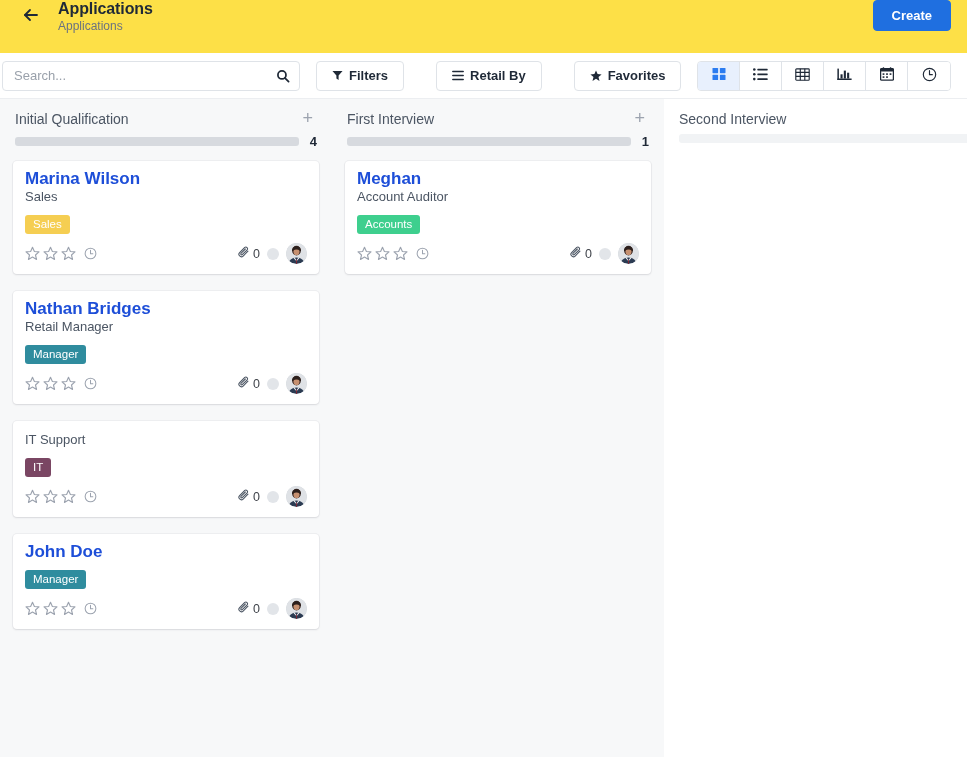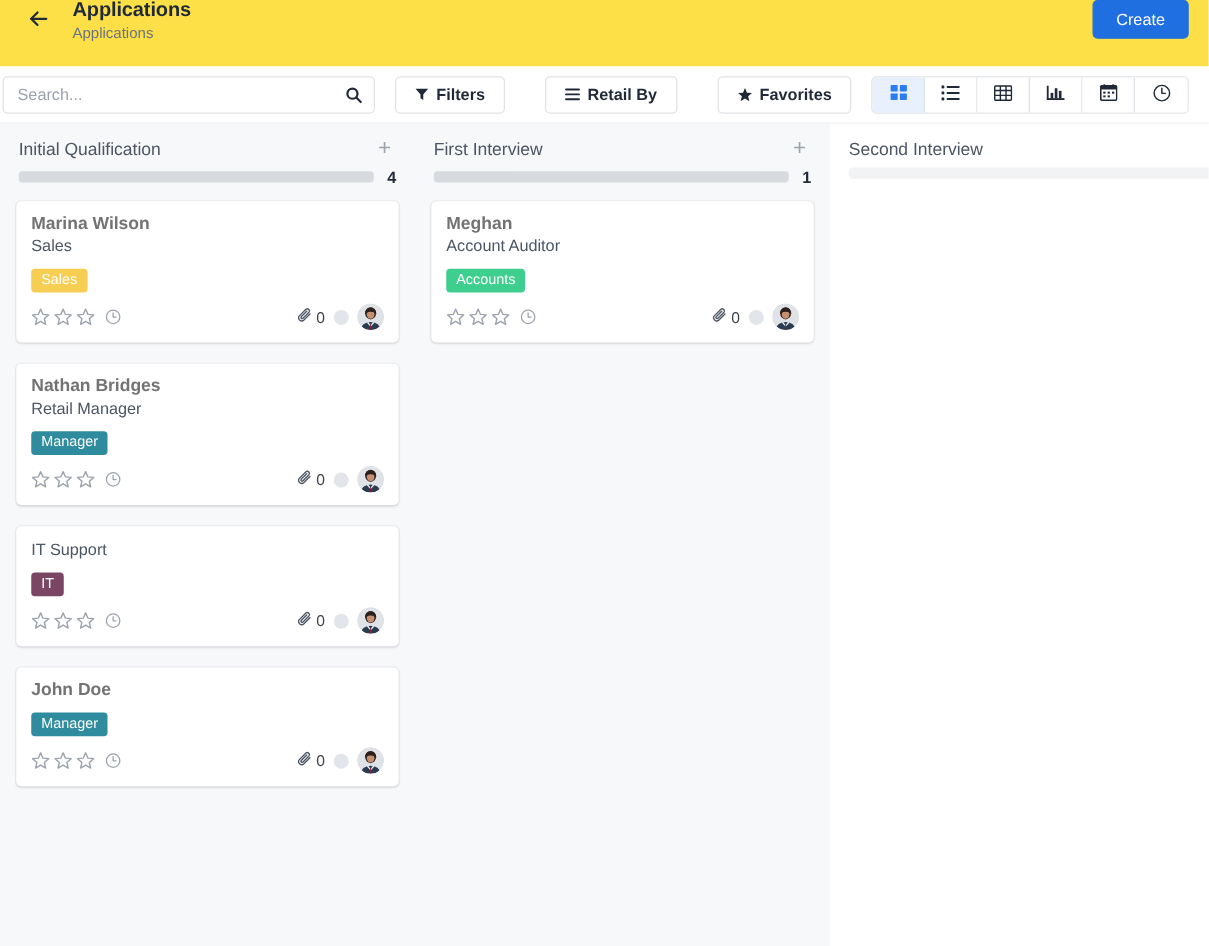--- a/index.html
+++ b/index.html
@@ -36,21 +36,21 @@
     font-size: 16px; font-weight: bold; color: #1f2937; letter-spacing: -0.1px;
   }
   .title-sub { font-size: 12px; color: #6b7280; margin-top: 2px; }
   .create-btn {
     margin-left: auto;
     background: #1f6fe0;
     color: #ffffff;
     border: 1px solid #1f6fe0;
     border-radius: 4px;
     font-size: 13px;
-    font-weight: normal;
+    font-weight: bold;
     padding: 7px 18px;
     cursor: pointer;
     font-family: "Liberation Sans", sans-serif;
   }
 
   
   .search-row {
     height: 46px;
     display: flex;
     align-items: center;
@@ -167,23 +167,23 @@
 
   .kcard {
     background: #ffffff;
     border-radius: 4px;
     box-shadow: 0 1px 2px rgba(16,24,40,0.10), 0 0 0 1px rgba(16,24,40,0.04);
     padding: 9px 12px 10px 12px;
     margin-bottom: 17px;
     cursor: pointer;
   }
   .kc-name {
-    font-size: 14px;
+    font-size: 17px;
     font-weight: bold;
-    color: #737373;
+    color: #1d4ed8;
     line-height: 17px;
   }
   .kc-role {
     font-size: 13px;
     color: #4b5563;
     line-height: 17px;
     margin-top: 1px;
   }
   .kc-tags { margin-top: 10px; }
   .tag {

